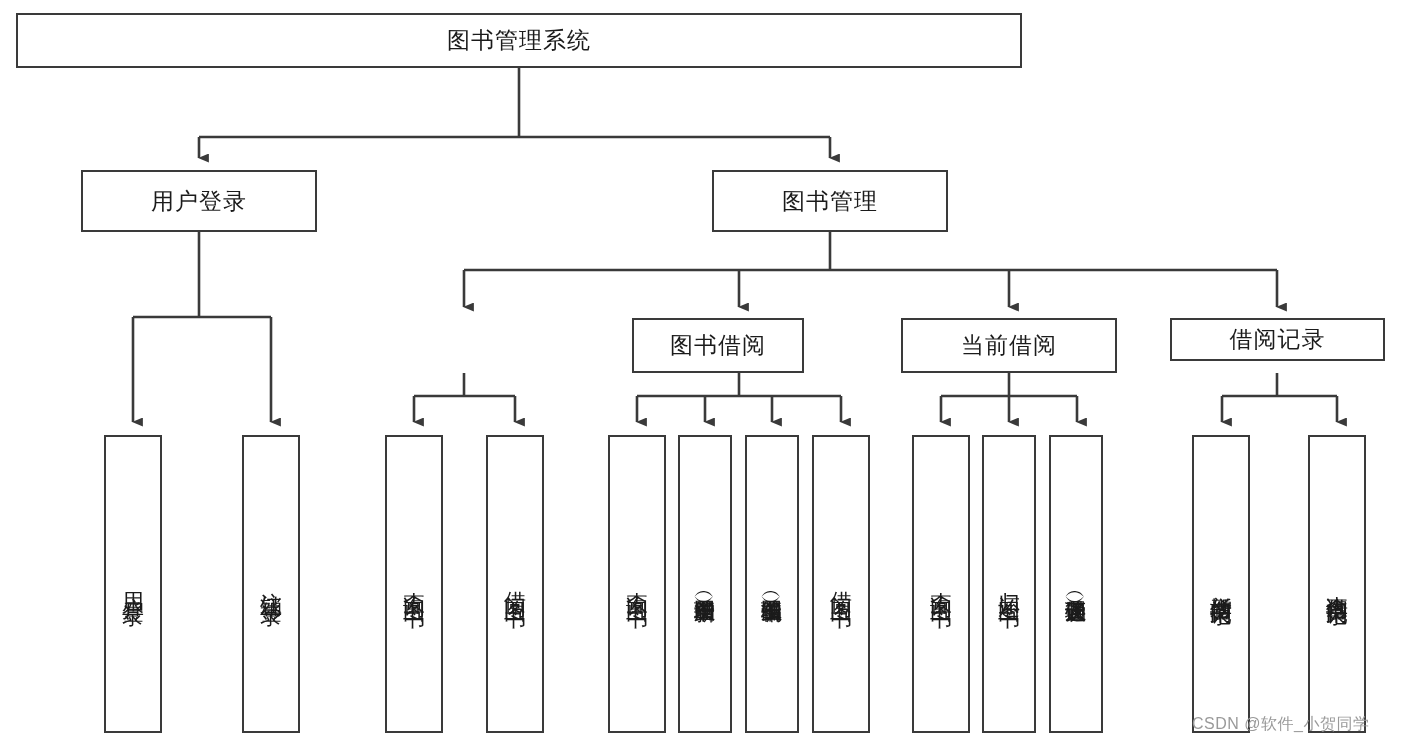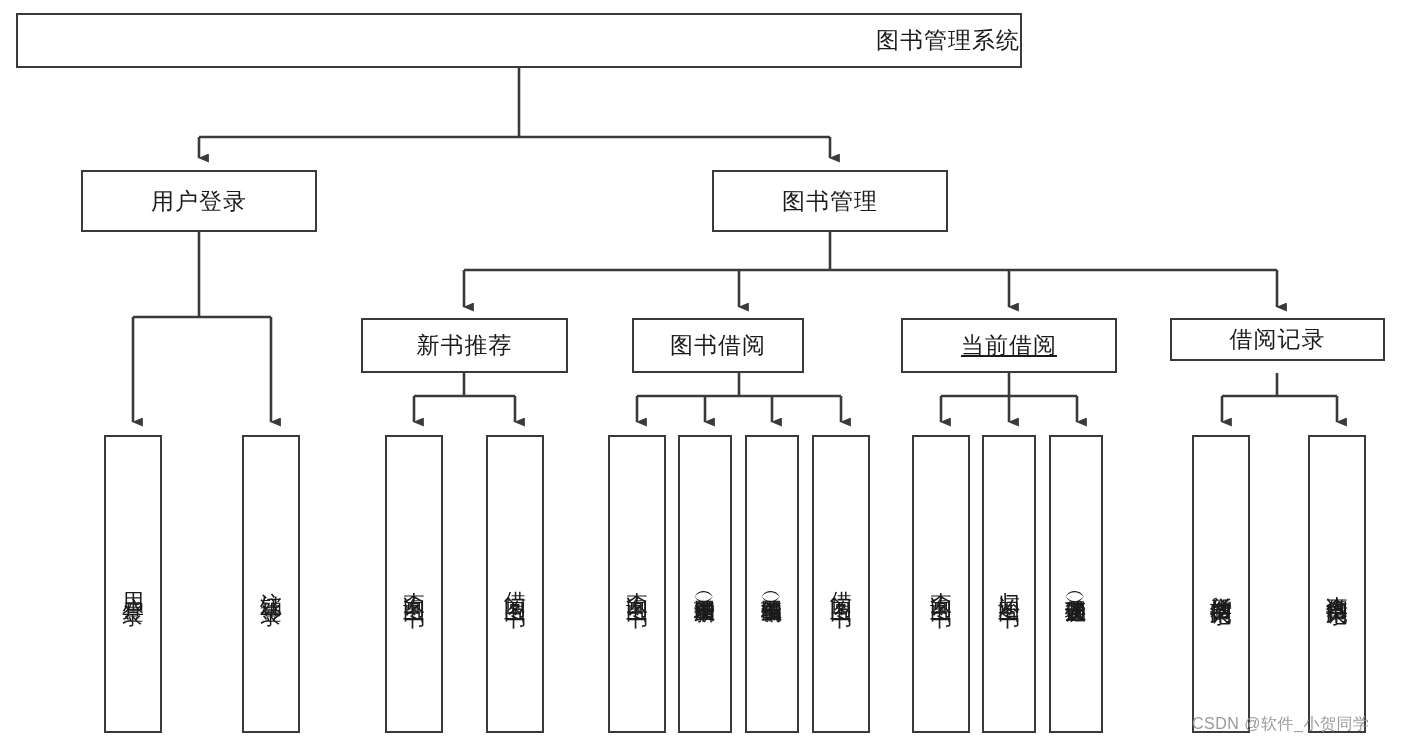--- a/index.html
+++ b/index.html
@@ -111,38 +111,35 @@
       <path d="M 1009 396 L 1009 422" marker-end="url(#arrow)"></path>
       <path d="M 1077 396 L 1077 422" marker-end="url(#arrow)"></path>
 
       <path d="M 1277 373 L 1277 396"></path>
       <path d="M 1222 396 L 1337 396"></path>
       <path d="M 1222 396 L 1222 422" marker-end="url(#arrow)"></path>
       <path d="M 1337 396 L 1337 422" marker-end="url(#arrow)"></path>
     </g>
   </svg>
 
-  <div class="node root horiz" style="left:16px; top:13px; width:1006px; height:55px;justify-content:flex-end;">
+  <div class="node root horiz" style="left:16px; top:13px; width:1006px; height:55px;">
     <span>图书管理系统</span>
   </div>
 
   <div class="node horiz" style="left:81px; top:170px; width:236px; height:62px;">
     <span>用户登录</span>
   </div>
   <div class="node horiz" style="left:712px; top:170px; width:236px; height:62px;">
     <span>图书管理</span>
   </div>
 
-  <div class="node horiz" style="left:361px; top:318px; width:207px; height:55px;">
-    <span>新书推荐</span>
-  </div>
   <div class="node horiz" style="left:632px; top:318px; width:172px; height:55px;">
     <span>图书借阅</span>
   </div>
-  <div class="node horiz" style="left:901px; top:318px; width:216px; height:55px;text-decoration:underline;">
+  <div class="node horiz" style="left:901px; top:318px; width:216px; height:55px;">
     <span>当前借阅</span>
   </div>
   <div class="node horiz" style="left:1170px; top:318px; width:215px; height:43px;">
     <span>借阅记录</span>
   </div>
 
   <div class="node leaf" style="left:104px; top:435px; width:58px; height:298px;">
     <span class="vtext">用户登录</span>
   </div>
   <div class="node leaf" style="left:242px; top:435px; width:58px; height:298px;">

